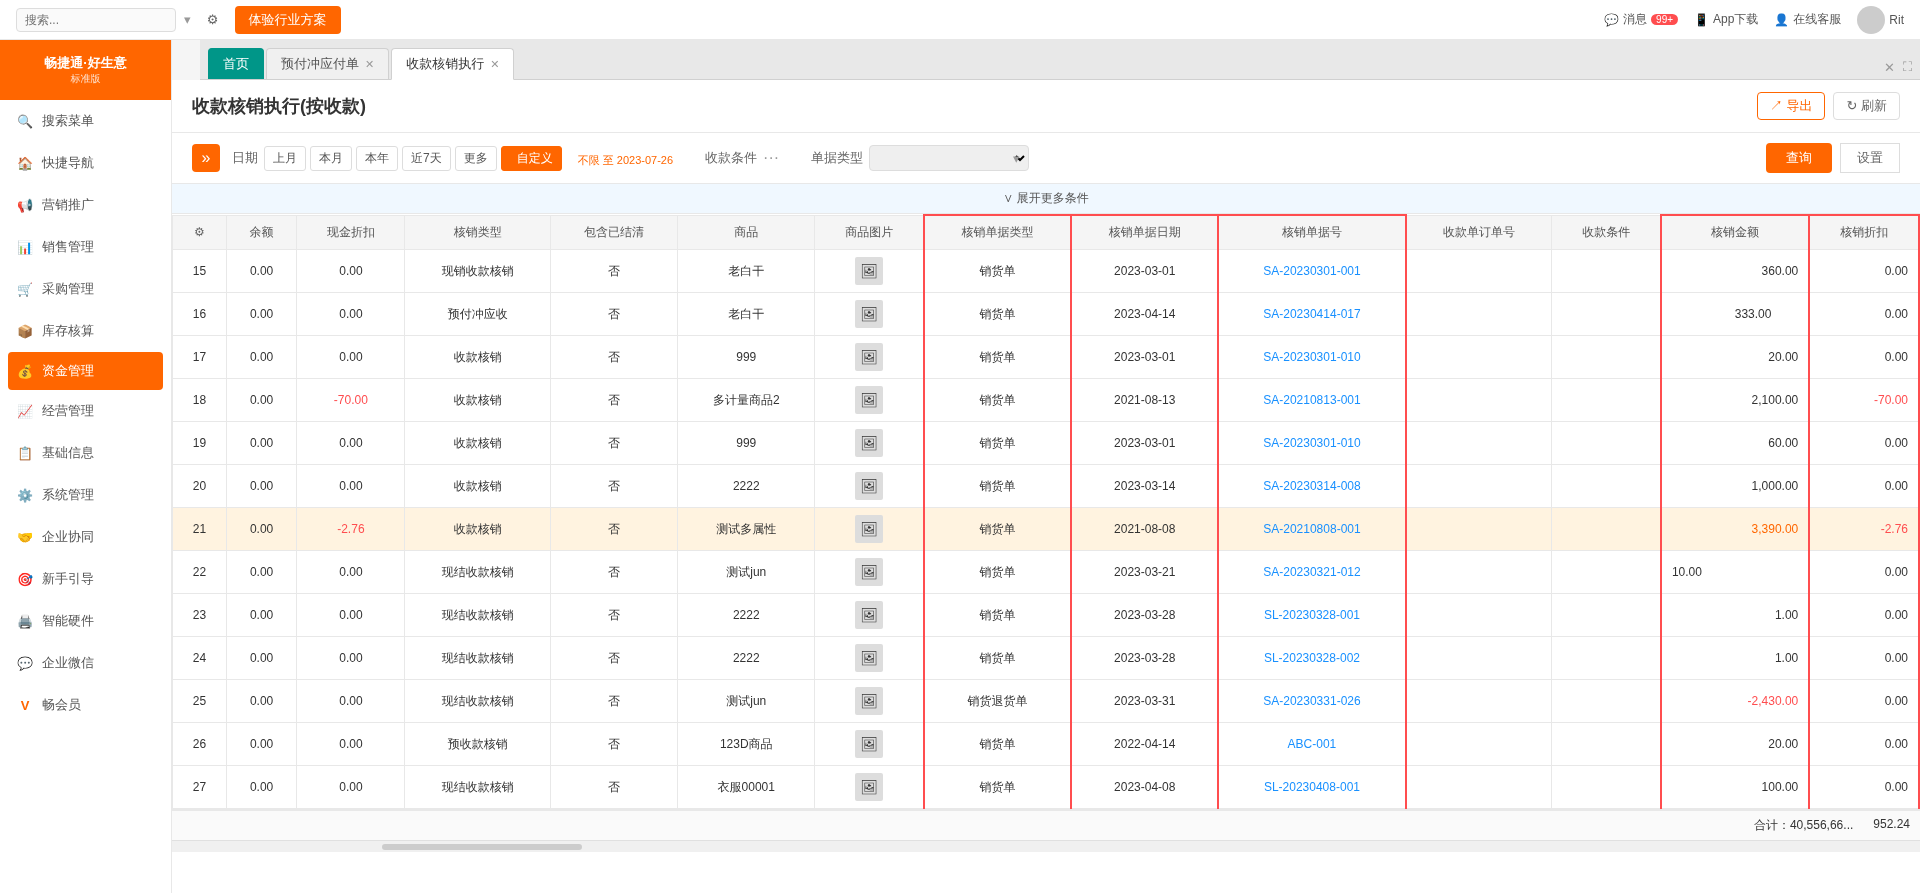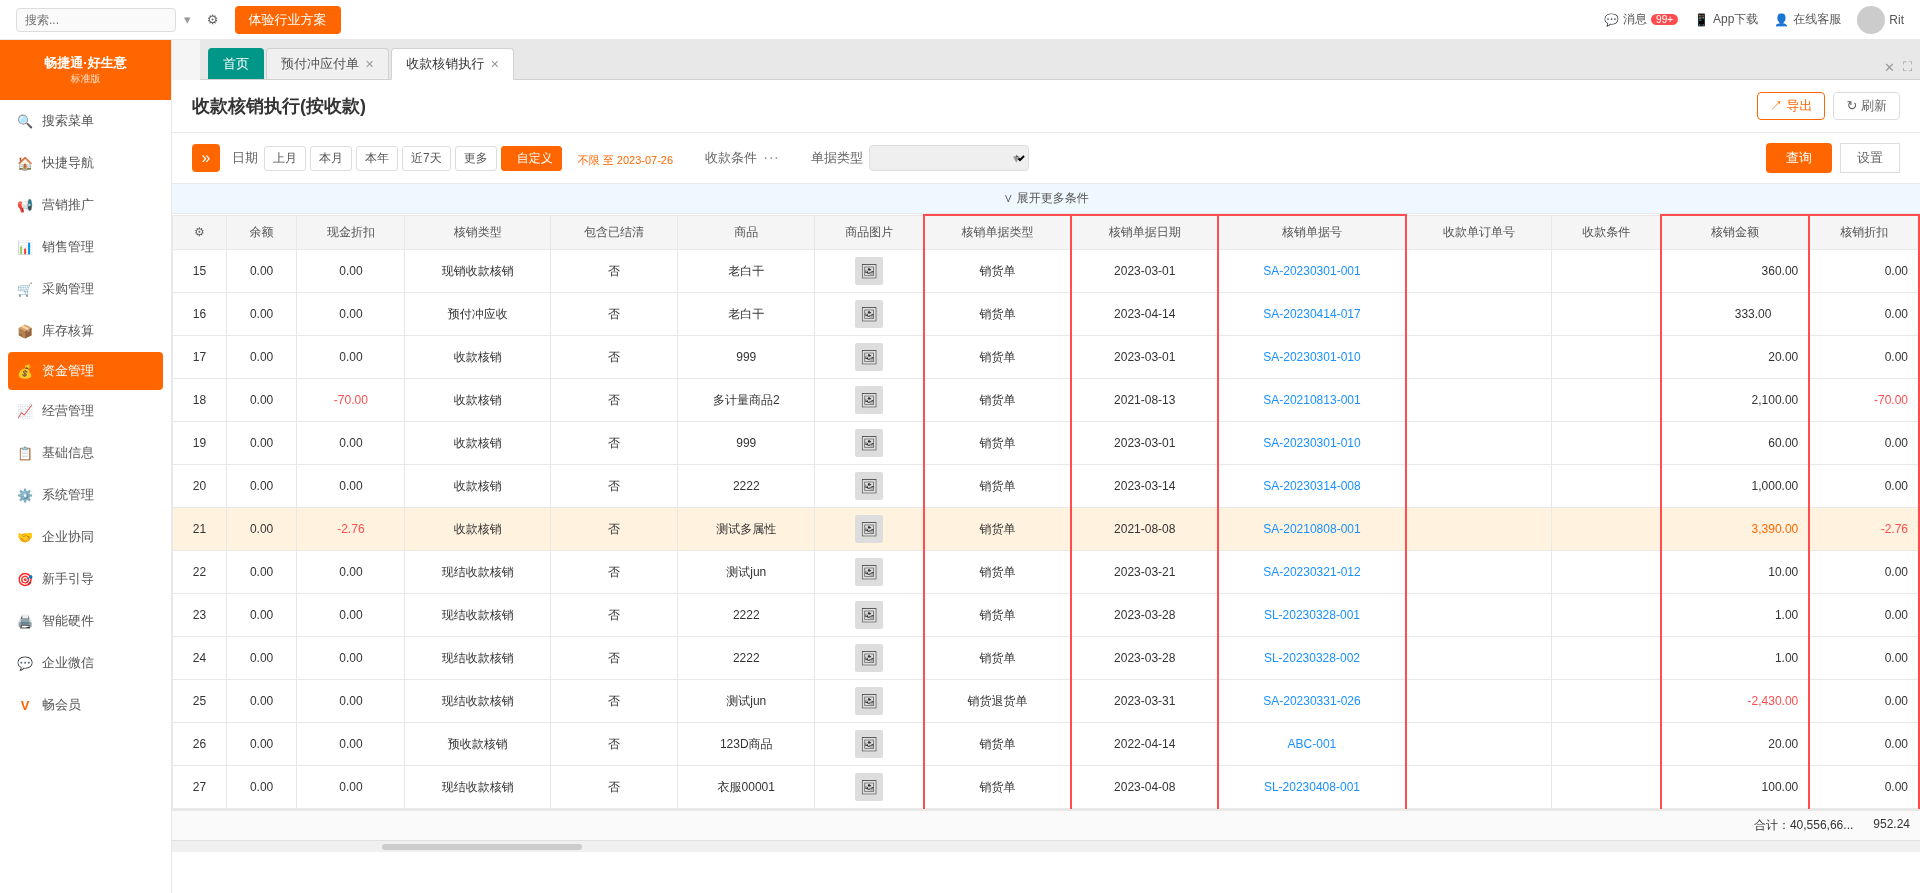--- a/index.html
+++ b/index.html
@@ -403,21 +403,21 @@
               <td>否</td>
               <td>测试jun</td>
               <td>
                 <div style="width:28px;height:28px;background:#ddd;border-radius:2px;margin:0 auto;display:flex;align-items:center;justify-content:center;font-size:14px;">🖼</div>
               </td>
               <td style="border-left: 2px solid rgb(255, 77, 79); border-right: 2px solid rgb(255, 77, 79);">销货单</td>
               <td style="border-left: 1px solid rgb(255, 77, 79); border-right: 1px solid rgb(255, 77, 79);">2023-03-21</td>
               <td style="border-left: 2px solid rgb(255, 77, 79); border-right: 2px solid rgb(255, 77, 79);"><a class="link-text" href="#">SA-20230321-012</a></td>
               <td></td>
               <td></td>
-              <td style="text-align: right; border-left: 2px solid rgb(255, 77, 79); border-right: 2px solid rgb(255, 77, 79);">10.00</td>
+              <td style="text-align: left; border-left: 2px solid rgb(255, 77, 79); border-right: 2px solid rgb(255, 77, 79);">10.00</td>
               <td style="text-align: right; border-left: 2px solid rgb(255, 77, 79); border-right: 2px solid rgb(255, 77, 79);">0.00</td>
             </tr>
             <tr>
               <td>23</td>
               <td>0.00</td>
               <td>0.00</td>
               <td>现结收款核销</td>
               <td>否</td>
               <td>2222</td>
               <td>

